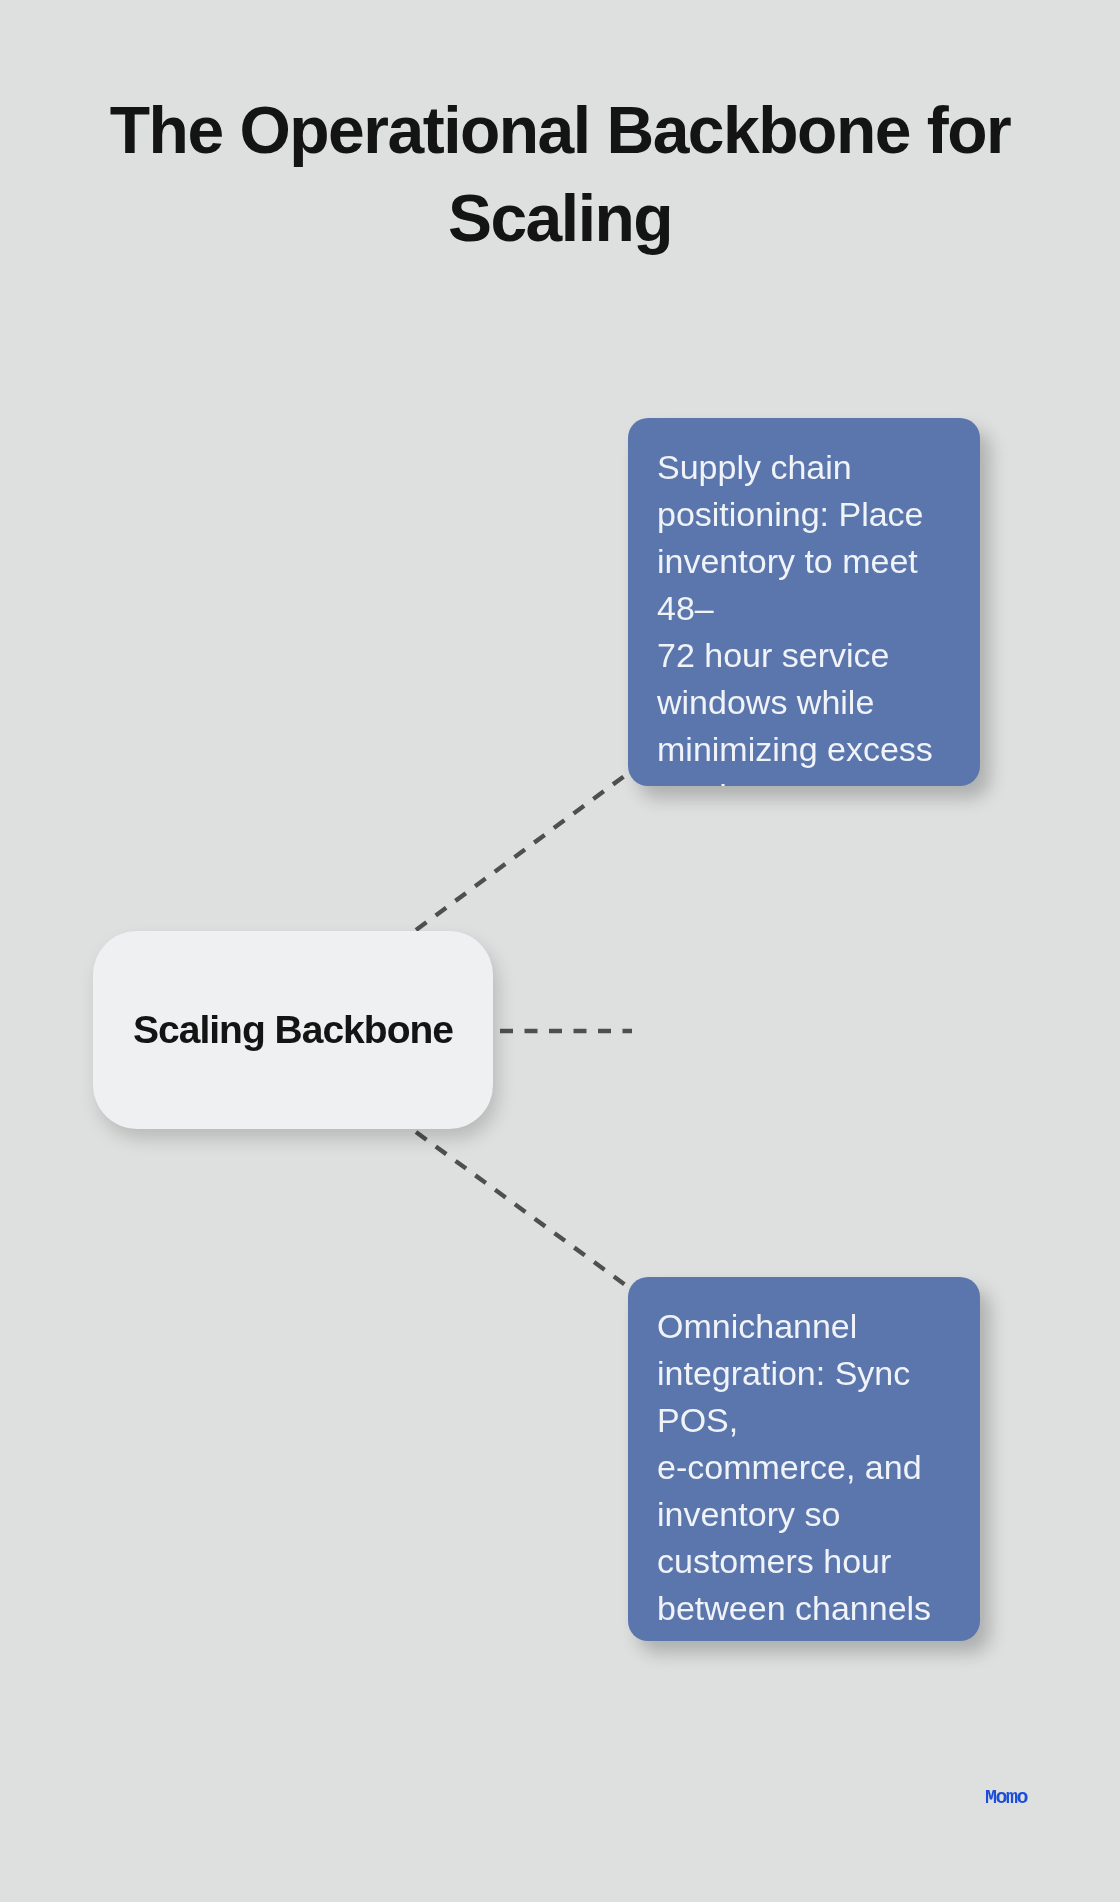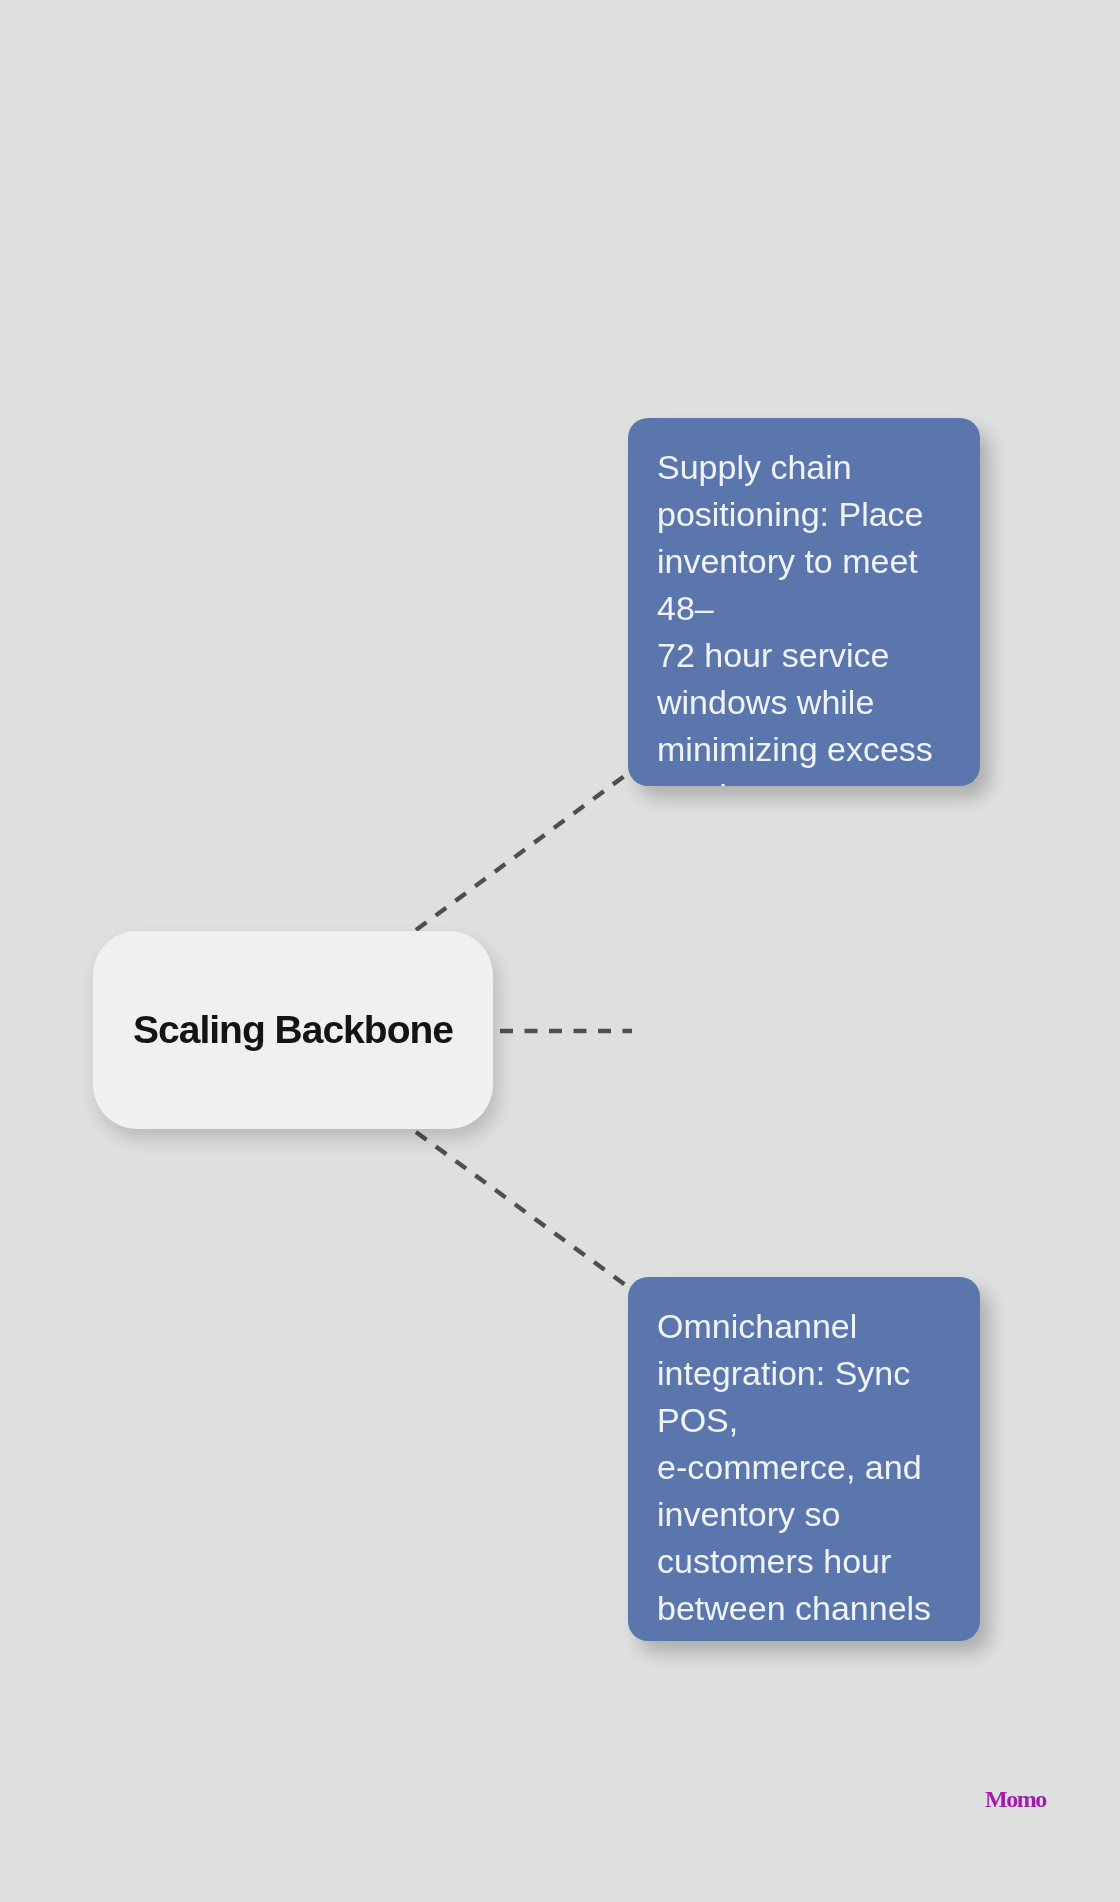--- a/index.html
+++ b/index.html
@@ -79,32 +79,34 @@
     white-space:pre-line;
   }
   .b1{top:418px;height:368px;}
   .b2{top:855px;height:358px;}
   .b3{top:1277px;height:364px;}
 
   .brand{
     position:absolute;
     top:1786px;
     left:985px;
-    font-family:Liberation Serif, serif;
+    font-family:Liberation Mono, monospace;
     font-weight:700;
-    font-size:24px;
+    font-size:20px;
     letter-spacing:-1.5px;
-    color:#a21caf;
+    color:#1d4ed8;
   }
 </style>
 </head>
 <body>
 
 <div class="canvas">
 
+  <h1 class="title">The Operational Backbone for
+Scaling</h1>
 
   <svg class="connectors" width="1120" height="1902" viewBox="0 0 1120 1902">
     <line class="connector" x1="416" y1="930" x2="646" y2="760"></line>
     <line class="connector" x1="500" y1="1031" x2="632" y2="1031"></line>
     <line class="connector" x1="416" y1="1132" x2="646" y2="1300"></line>
   </svg>
 
   <div class="node">
     <span class="node-label">Scaling Backbone</span>
   </div>

